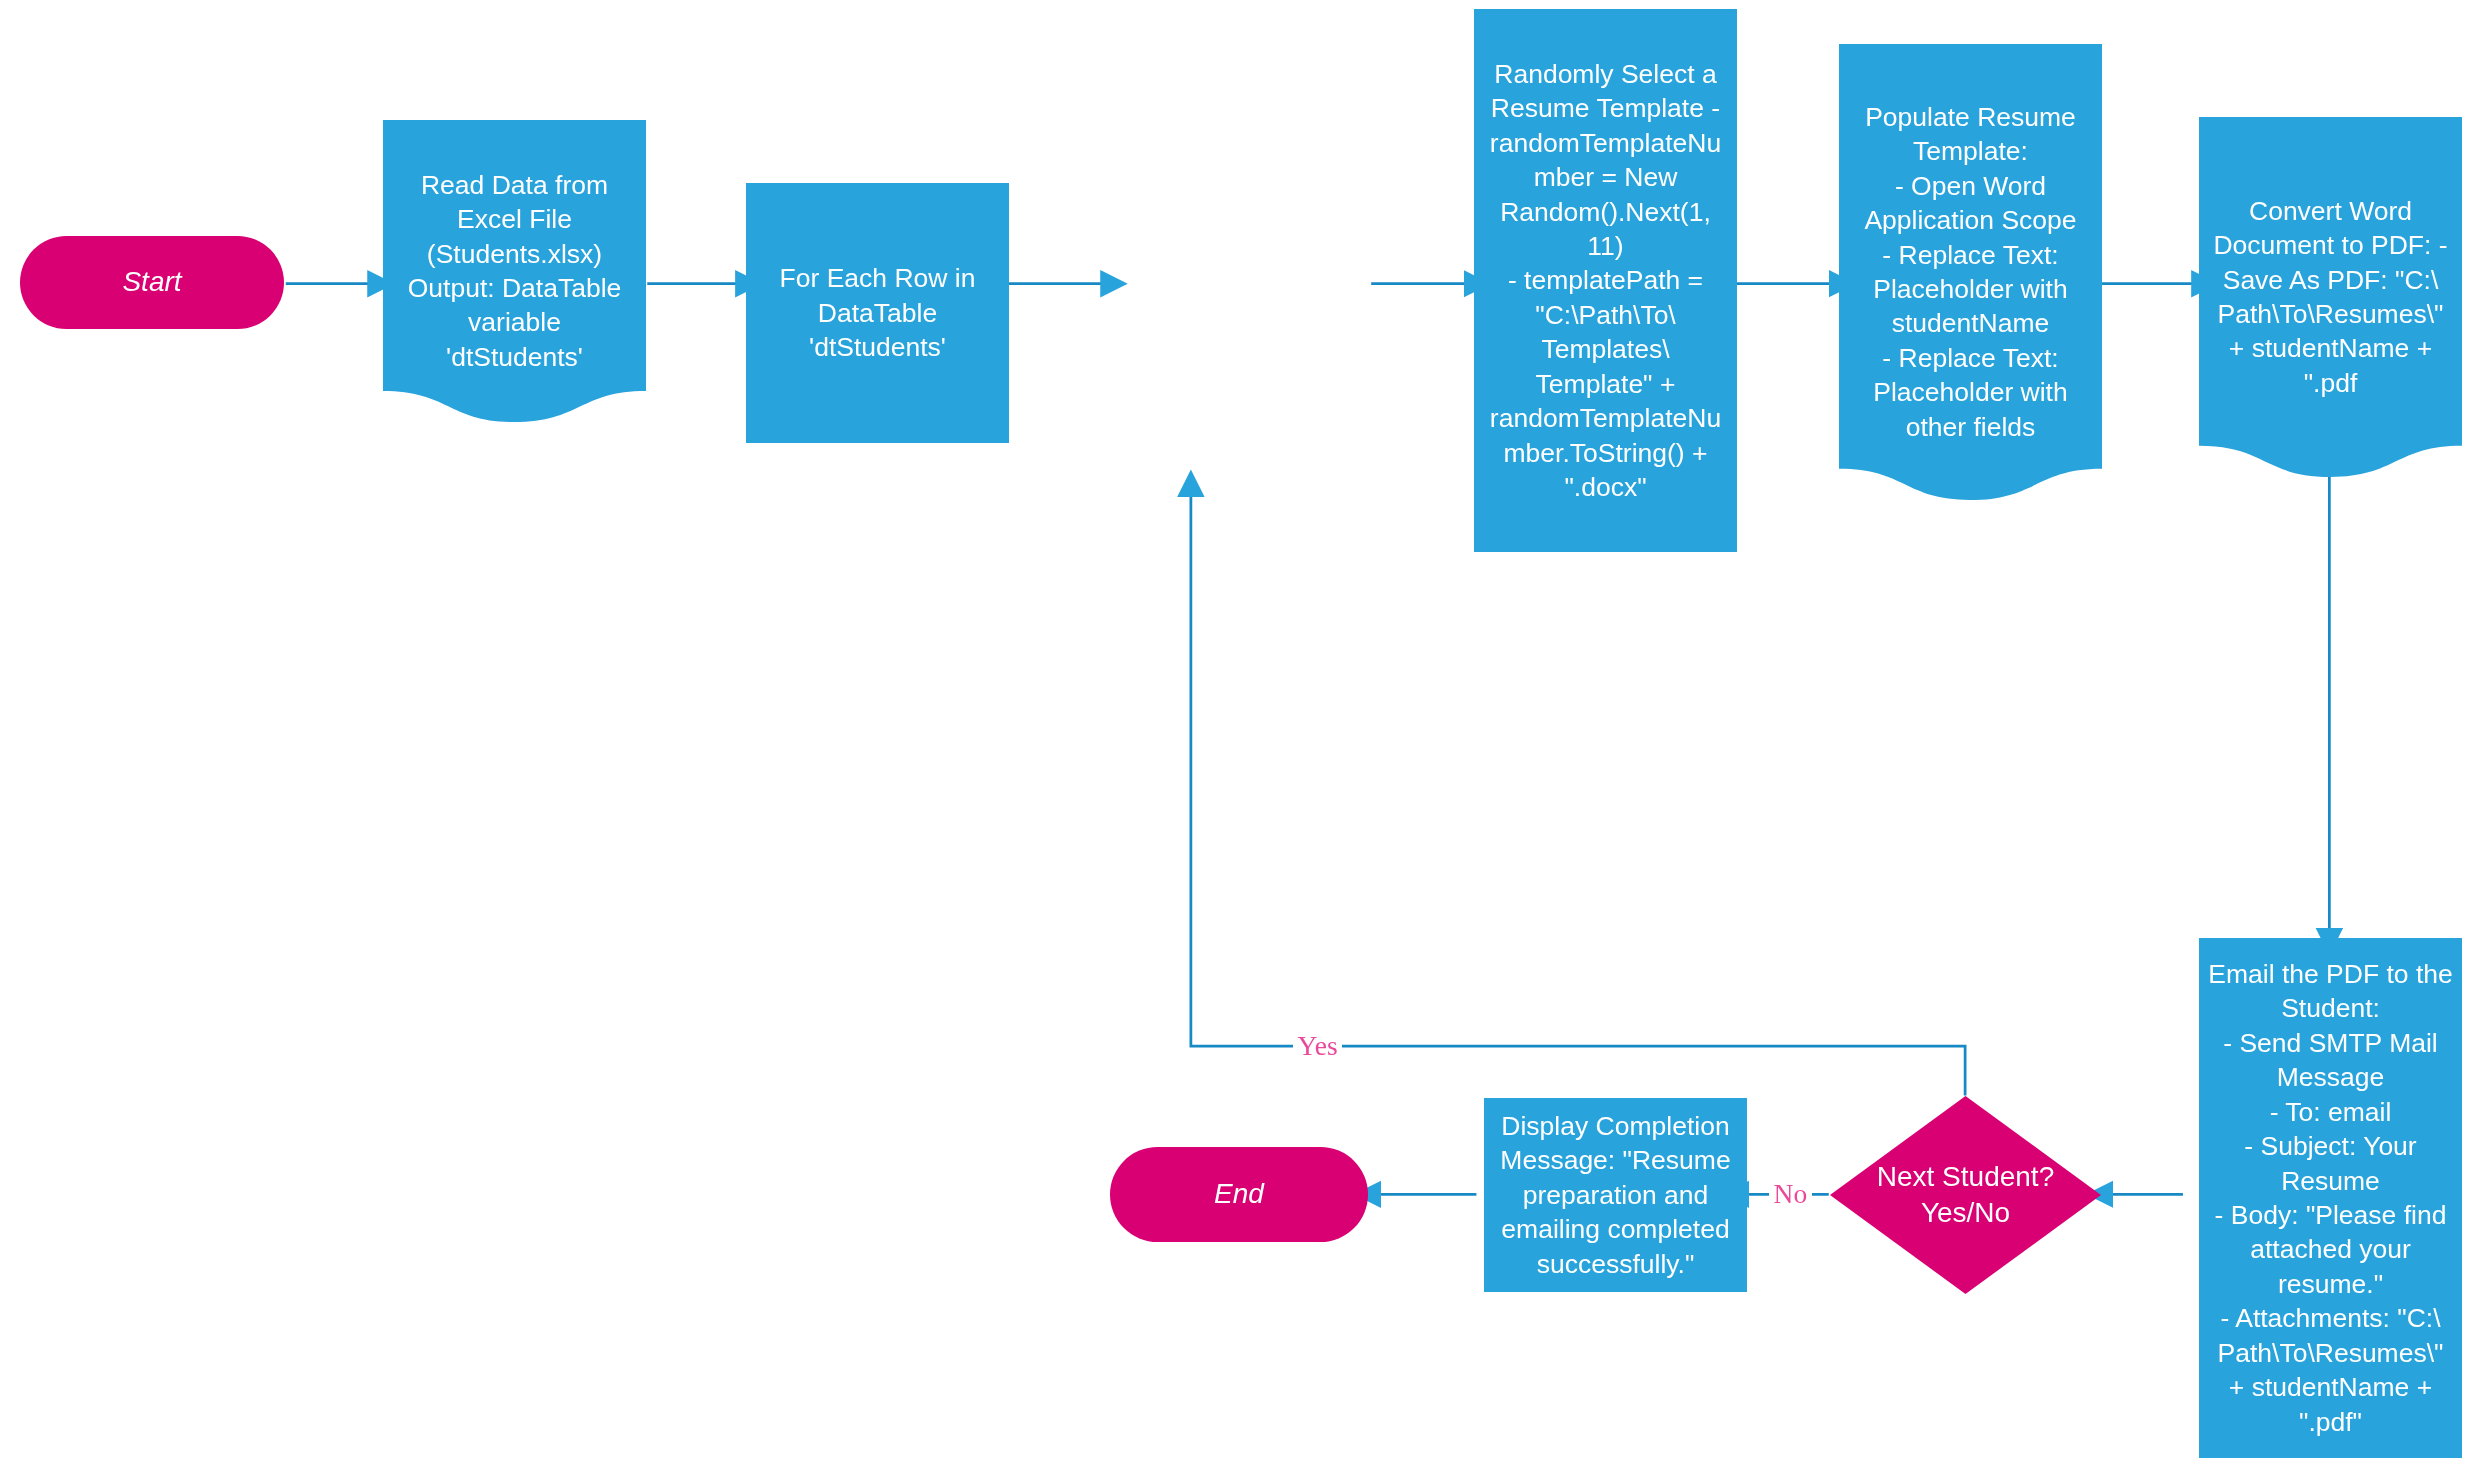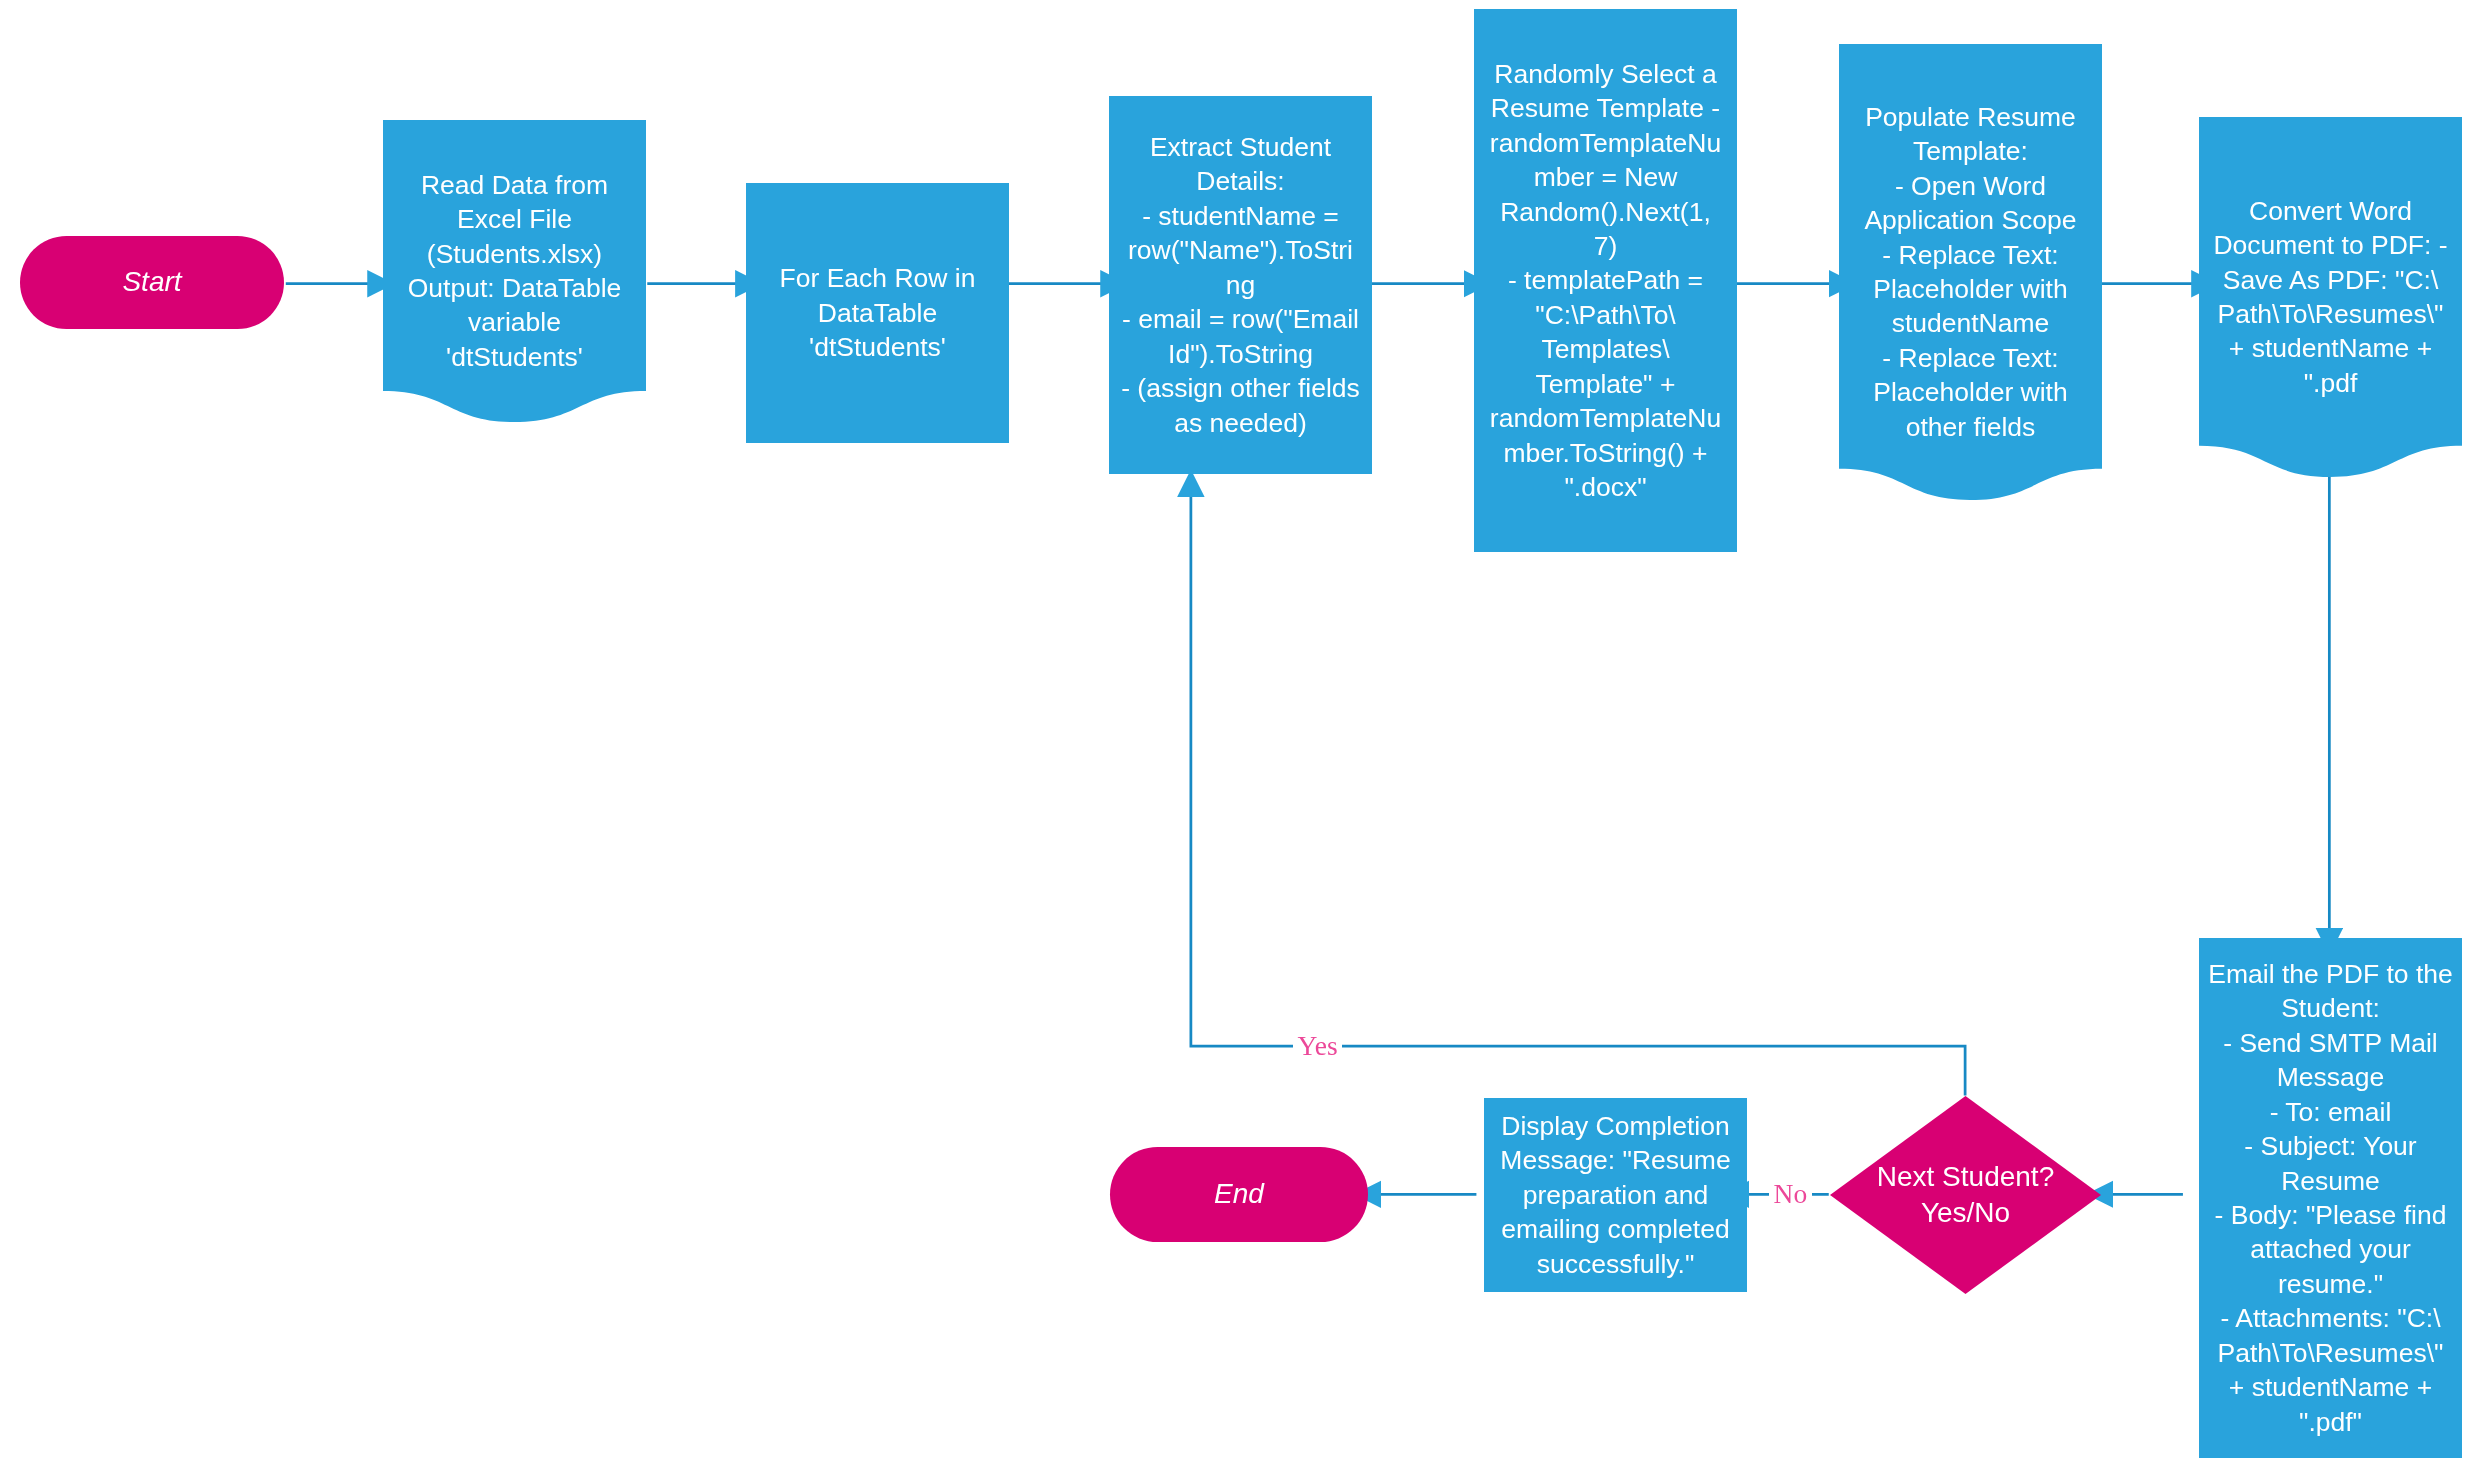--- a/index.html
+++ b/index.html
@@ -154,39 +154,28 @@
 variable
 'dtStudents'</div>
   </div>
 
   <div class="node process" style="left:746px; top:183px; width:263px; height:260px;">
     <span>For Each Row in
 DataTable
 'dtStudents'</span>
   </div>
 
-  <div class="node process" style="left:1109px; top:96px; width:263px; height:378px;">
-    <span>Extract Student
-Details:
-- studentName =
-row("Name").ToStri
-ng
-- email = row("Email
-Id").ToString
-- (assign other fields
-as needed)</span>
-  </div>
 
   <div class="node process" style="left:1474px; top:9.2px; width:263px; height:543px;">
     <span>Randomly Select a
 Resume Template -
 randomTemplateNu
 mber = New
 Random().Next(1,
-7)
+11)
 - templatePath =
 "C:\Path\To\
 Templates\
 Template" +
 randomTemplateNu
 mber.ToString() +
 ".docx"</span>
   </div>
 
   <div class="node docshape" style="left:1839px; top:44px; width:263px; height:456px;">

